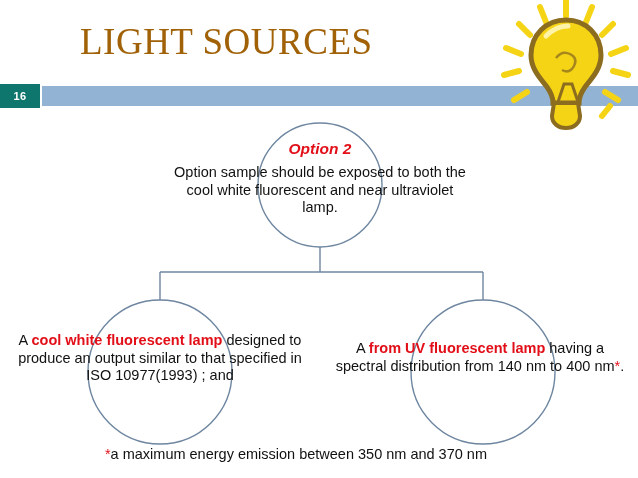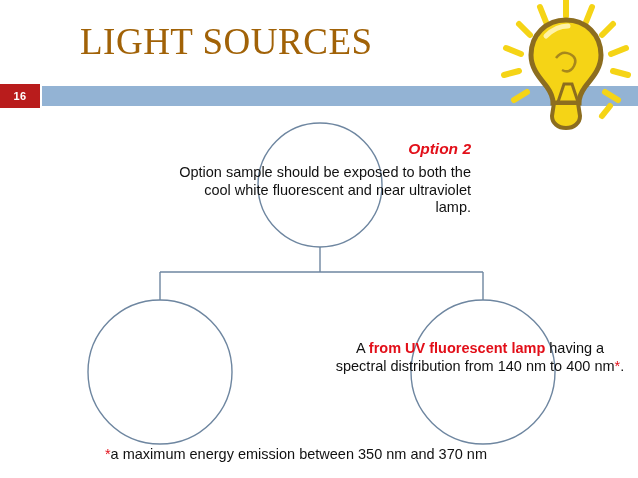--- a/index.html
+++ b/index.html
@@ -43,21 +43,21 @@
     width: 596px;
     height: 20px;
     background: #93B3D4;
   }
   .page-badge {
     position: absolute;
     left: 0px;
     top: 84px;
     width: 40px;
     height: 24px;
-    background: #b91c1c;
+    background: #0f766e;
     color: #ffffff;
     font-size: 11px;
     font-weight: bold;
     display: flex;
     align-items: center;
     justify-content: center;
     letter-spacing: 0.5px;
   }
 
   
@@ -83,21 +83,20 @@
     position: absolute;
     text-align: center;
     color: #111111;
     font-size: 14.5px;
     line-height: 1.22;
   }
   .node-top {
     left: 169px;
     top: 140px;
     width: 302px;
-    text-align: right;
   }
   .node-left {
     left: 10px;
     top: 332px;
     width: 300px;
   }
   .node-right {
     left: 330px;
     top: 340px;
     width: 300px;
@@ -174,20 +173,23 @@
       <line x1="160" y1="272" x2="160" y2="300"></line>
       <line x1="483" y1="272" x2="483" y2="300"></line>
     </g>
   </svg>
 
   <div class="node-text node-top">
     <span class="option-label">Option 2</span>
     <span>Option sample should be exposed to both the cool white fluorescent and near ultraviolet lamp.</span>
   </div>
 
+  <div class="node-text node-left">
+    <span>A </span><span class="hl">cool white fluorescent lamp</span><span> designed to produce an output similar to that specified in ISO 10977(1993) ; and</span>
+  </div>
 
   <div class="node-text node-right">
     <span>A </span><span class="hl">from UV fluorescent lamp</span><span> having a spectral distribution from 140 nm to 400 nm</span><span class="star">*</span><span>.</span>
   </div>
 
   <div class="footnote">
     <span class="star">*</span><span>a maximum energy emission between 350 nm and 370 nm</span>
   </div>
 
 </div>

